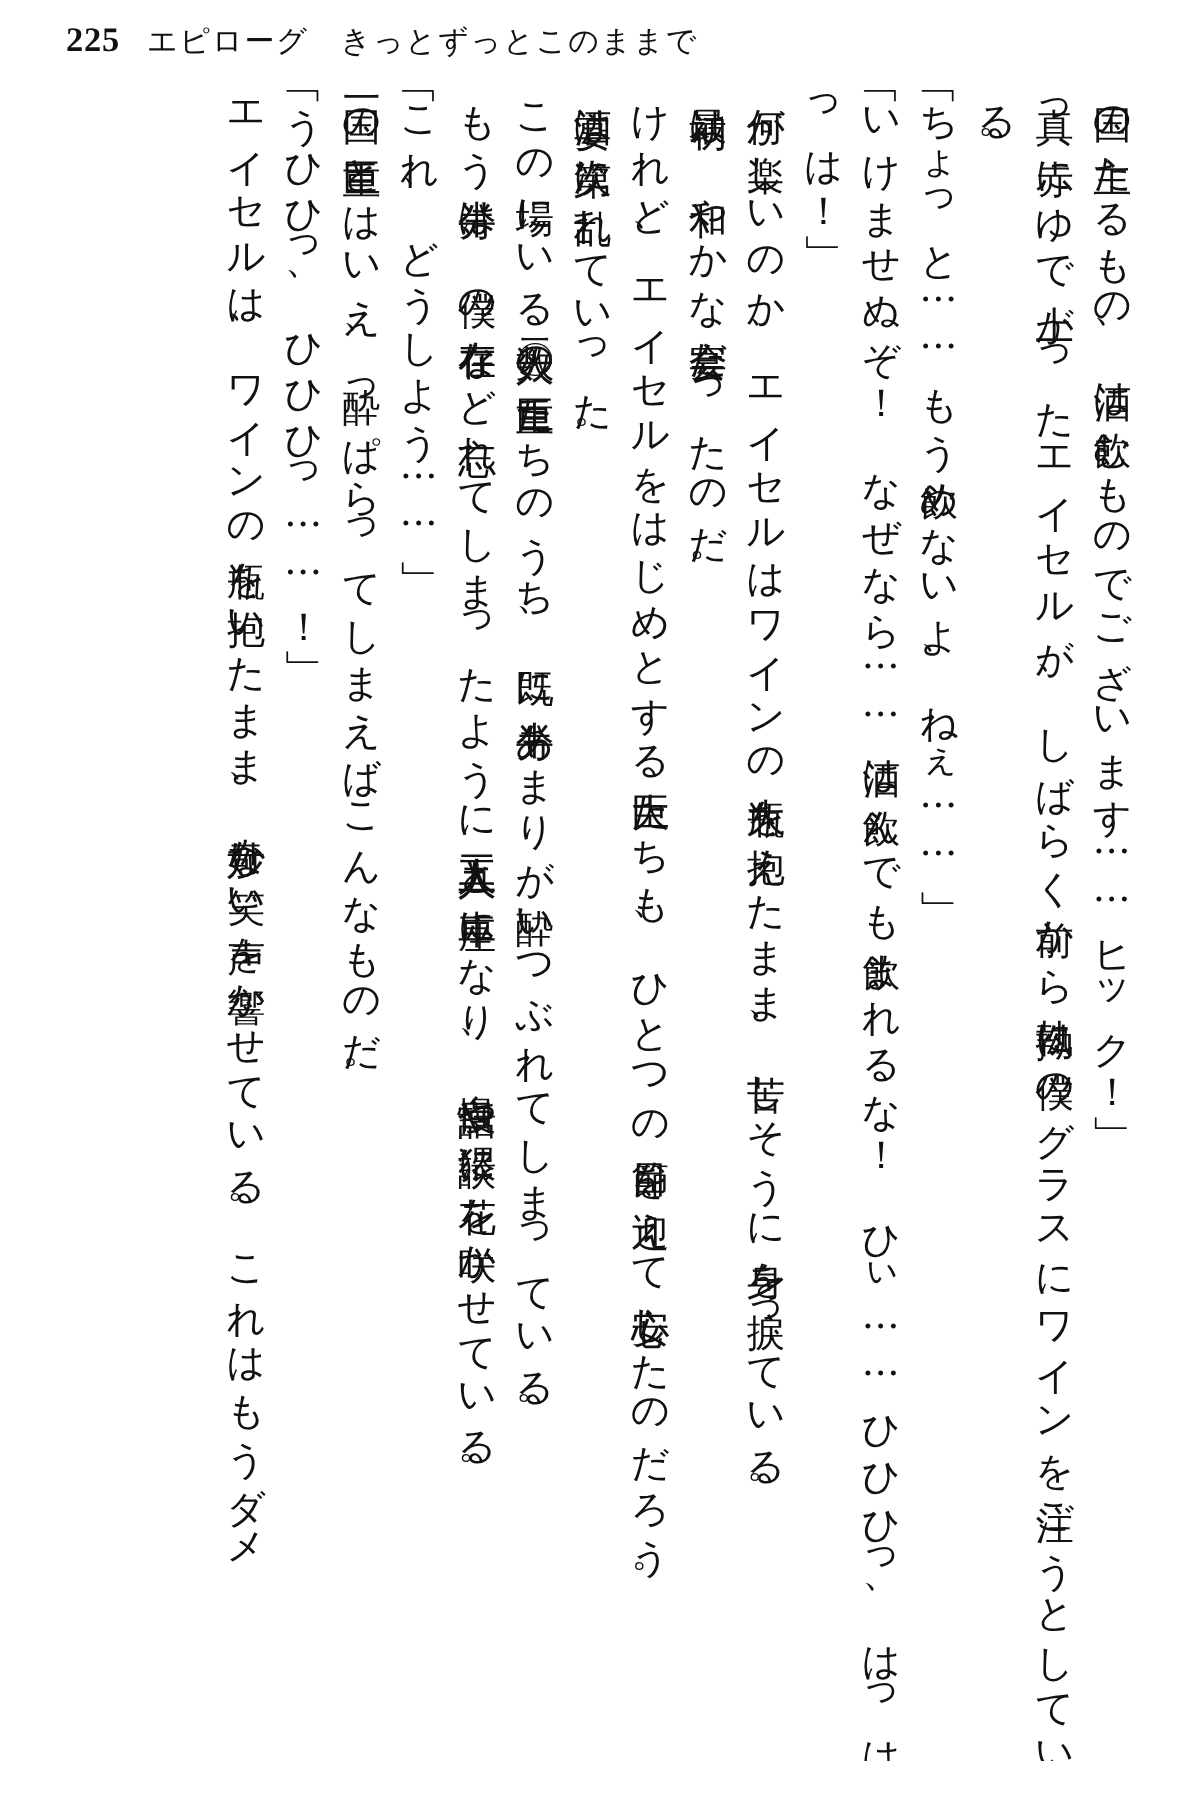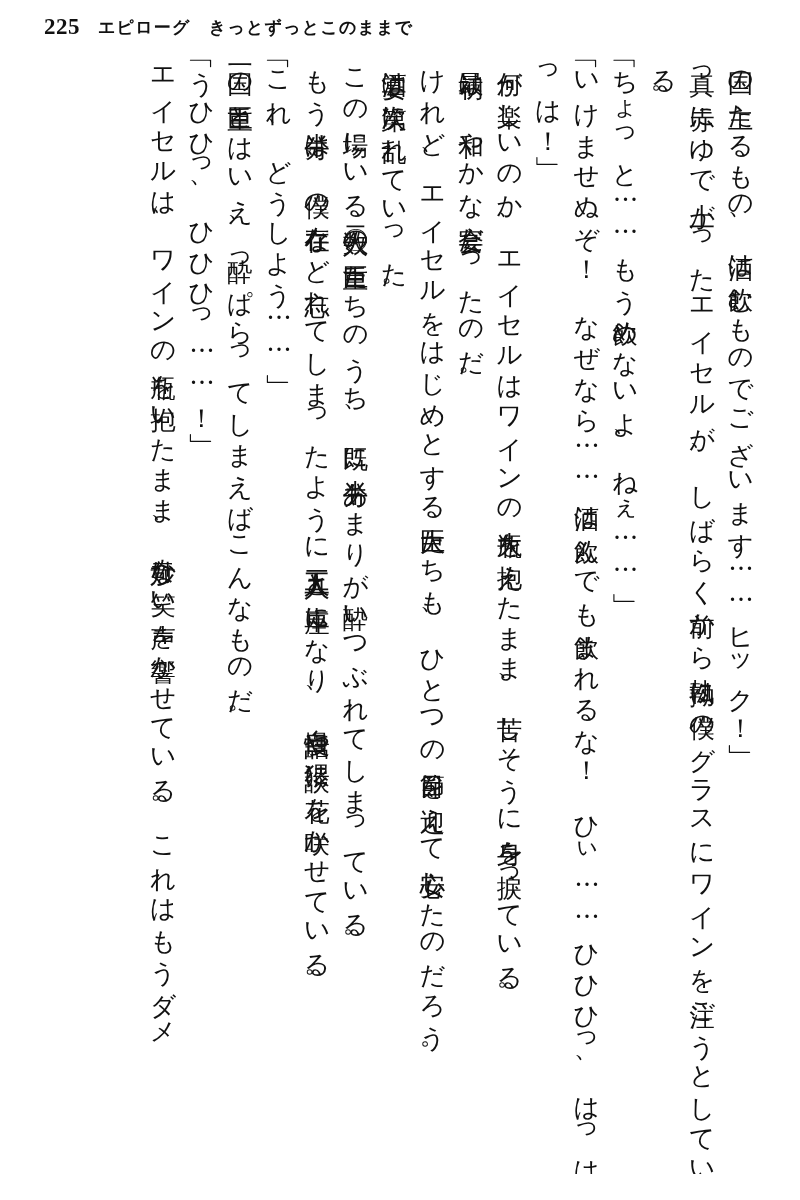--- a/index.html
+++ b/index.html
@@ -33,22 +33,22 @@
     gap: 18px;
     white-space: nowrap;
   }
   .header .folio {
     font-size: 23px;
     font-weight: bold;
     letter-spacing: 0.5px;
     font-family: "Liberation Serif", "DejaVu Serif", serif;
   }
   .header .chapter {
-    font-size: 17px;
-    font-weight: bold;
+    font-size: 20px;
+    font-weight: normal;
     letter-spacing: 1.2px;
     font-family: "DejaVu Serif", "Liberation Serif", serif;
   }
   
   .body-area {
     position: absolute;
     top: 52px;
     left: 40px;
     right: 40px;
     bottom: 26px;

